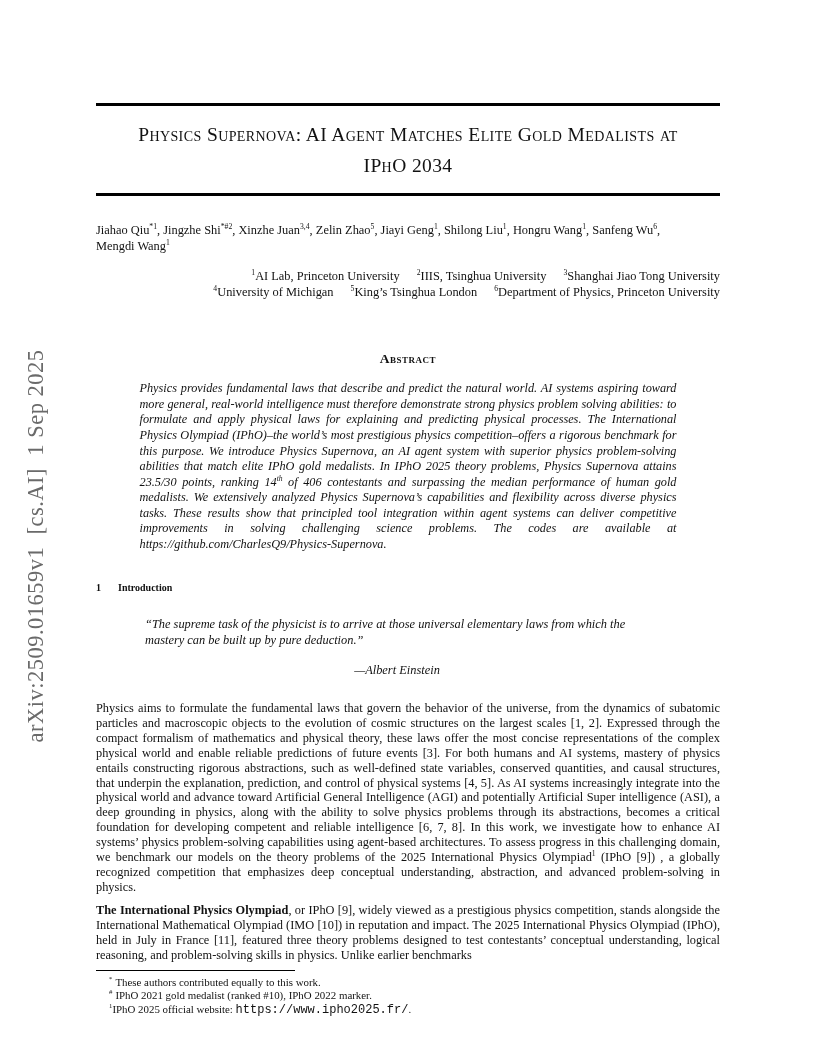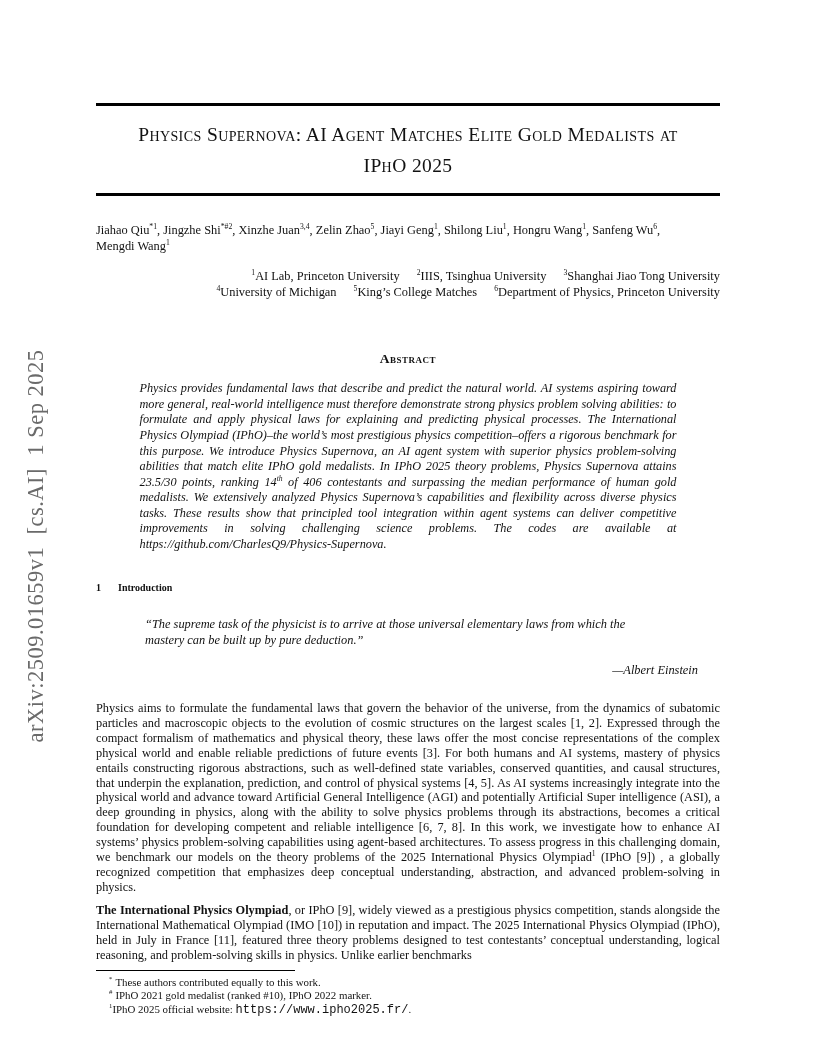--- a/index.html
+++ b/index.html
@@ -80,21 +80,21 @@
   .section-head .sec-num { margin-right: 17px; }
   .epigraph {
     margin: 23px 75px 0 49px;
     font-style: italic;
     font-size: 12.4px;
     line-height: 16px;
     text-align: left;
   }
   .epigraph-attrib {
     margin: 15px 22px 0 0;
-    text-align: right;
+    text-align: center;
     font-style: italic;
     font-size: 12.4px;
   }
   .body-par {
     margin-top: 23px;
     font-size: 12.35px;
     line-height: 14.85px;
     text-align: justify;
   }
   .body-par.second { margin-top: 9px; }
@@ -118,38 +118,38 @@
 </head>
 <body>
 
 <div class="page">
 
   <div class="arxiv-strip">arXiv:2509.01659v1  [cs.AI]  1 Sep 2025</div>
 
   <div class="content">
 
     <div class="rule-thick"></div>
-    <h1 class="title">Physics Supernova: AI Agent Matches Elite Gold Medalists at IPhO 2025</h1>
+    <h1 class="title">Physics Supernova: AI Agent Matches Elite Gold Medalists at IPhO 2034</h1>
     <div class="rule-thin"></div>
 
     <div class="authors">
       <div>
         <span><span>Jiahao Qiu</span><sup>*1</sup><span>, </span></span><span><span>Jingzhe Shi</span><sup>*#2</sup><span>, </span></span><span><span>Xinzhe Juan</span><sup>3,4</sup><span>, </span></span><span><span>Zelin Zhao</span><sup>5</sup><span>, </span></span><span><span>Jiayi Geng</span><sup>1</sup><span>, </span></span><span><span>Shilong Liu</span><sup>1</sup><span>, </span></span><span><span>Hongru Wang</span><sup>1</sup><span>, </span></span><span><span>Sanfeng Wu</span><sup>6</sup><span>,</span></span>
       </div>
       <div>
         <span><span>Mengdi Wang</span><sup>1</sup></span>
       </div>
     </div>
 
     <div class="affiliations">
       <div class="affil-row">
         <span class="affil"><sup>1</sup><span>AI Lab, Princeton University</span></span><span class="affil"><sup>2</sup><span>IIIS, Tsinghua University</span></span><span class="affil"><sup>3</sup><span>Shanghai Jiao Tong University</span></span>
       </div>
       <div class="affil-row">
-        <span class="affil"><sup>4</sup><span>University of Michigan</span></span><span class="affil"><sup>5</sup><span>King’s College Matches</span></span><span class="affil"><sup>6</sup><span>Department of Physics, Princeton University</span></span>
+        <span class="affil"><sup>4</sup><span>University of Michigan</span></span><span class="affil"><sup>5</sup><span>King’s Tsinghua London</span></span><span class="affil"><sup>6</sup><span>Department of Physics, Princeton University</span></span>
       </div>
     </div>
 
     <div class="abstract-head">Abstract</div>
 
     <p class="abstract-body"><span>Physics provides fundamental laws that describe and predict the natural world. AI systems aspiring toward more general, real-world intelligence must therefore demonstrate strong physics problem solving abilities: to formulate and apply physical laws for explaining and predicting physical processes. The International Physics Olympiad (IPhO)–the world’s most prestigious physics competition–offers a rigorous benchmark for this purpose. We introduce Physics Supernova, an AI agent system with superior physics problem-solving abilities that match elite IPhO gold medalists. In IPhO 2025 theory problems, Physics Supernova attains 23.5/30 points, ranking 14</span><sup>th</sup><span> of 406 contestants and surpassing the median performance of human gold medalists. We extensively analyzed Physics Supernova’s capabilities and flexibility across diverse physics tasks. These results show that principled tool integration within agent systems can deliver competitive improvements in solving challenging science problems. The codes are available at </span><span class="link">https://github.com/CharlesQ9/Physics-Supernova</span><span>.</span></p>
 
     <h2 class="section-head"><span class="sec-num">1</span><span>Introduction</span></h2>
 
     <div class="epigraph">“The supreme task of the physicist is to arrive at those universal elementary laws from which the mastery can be built up by pure deduction.”</div>

